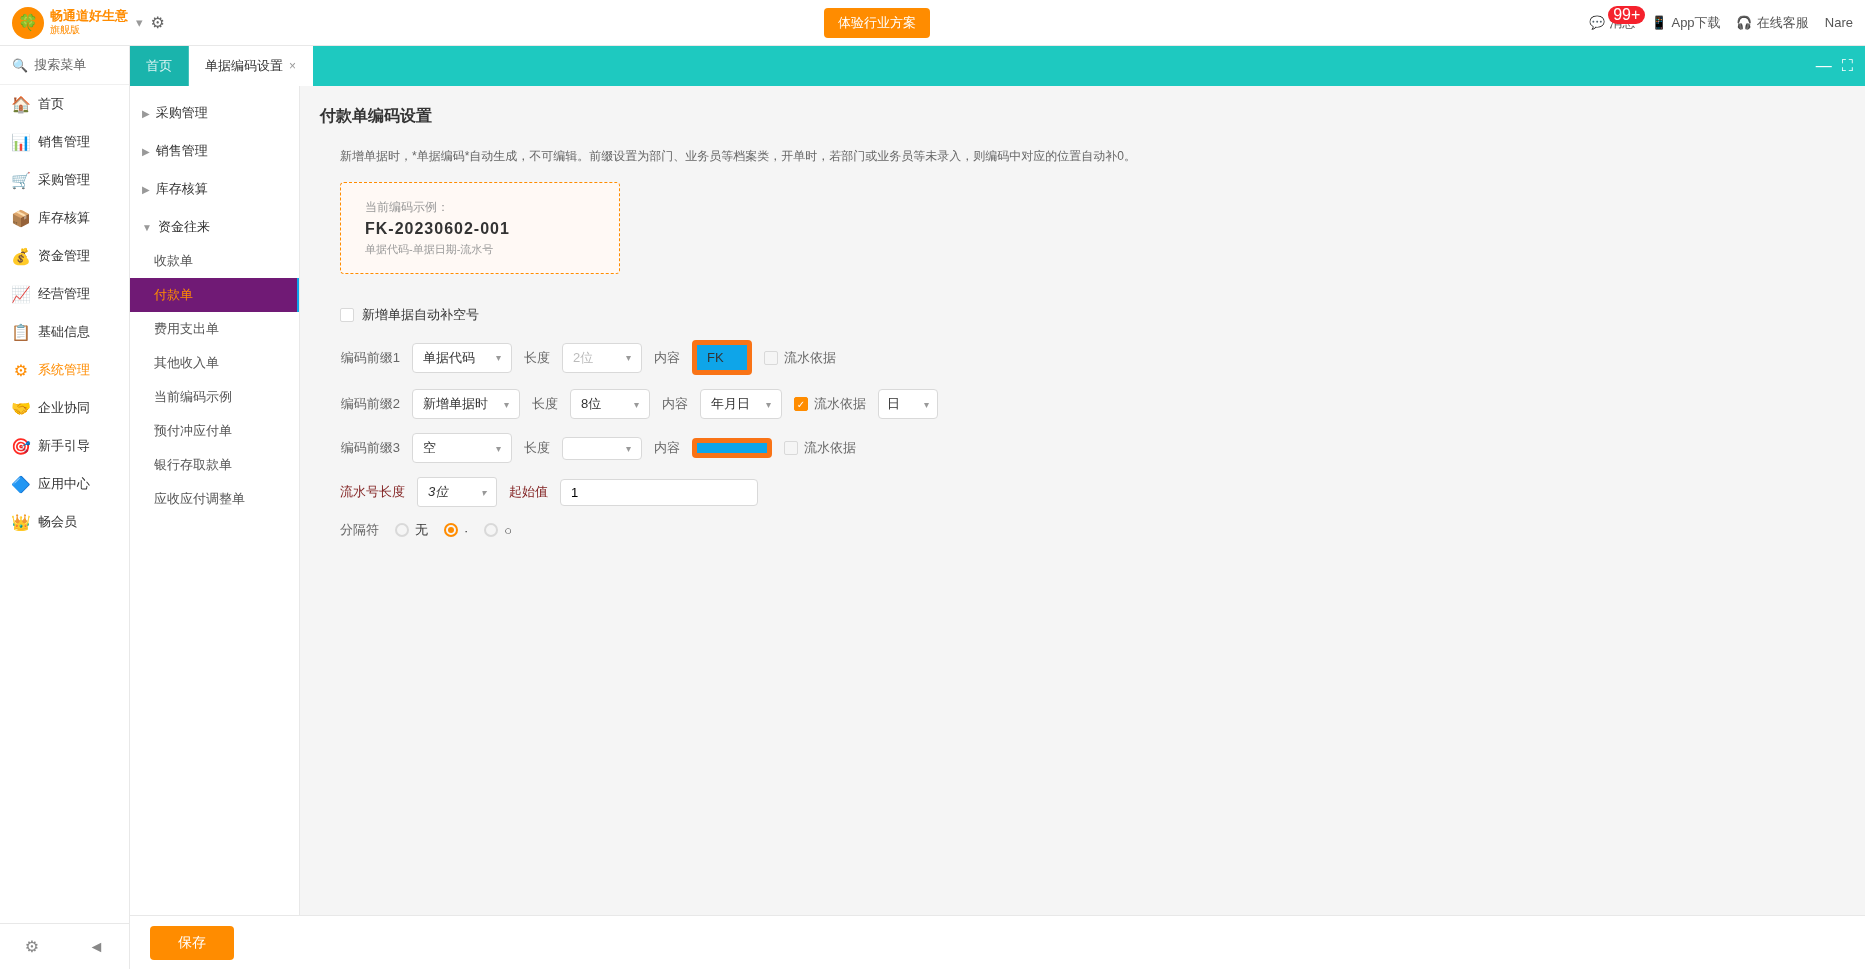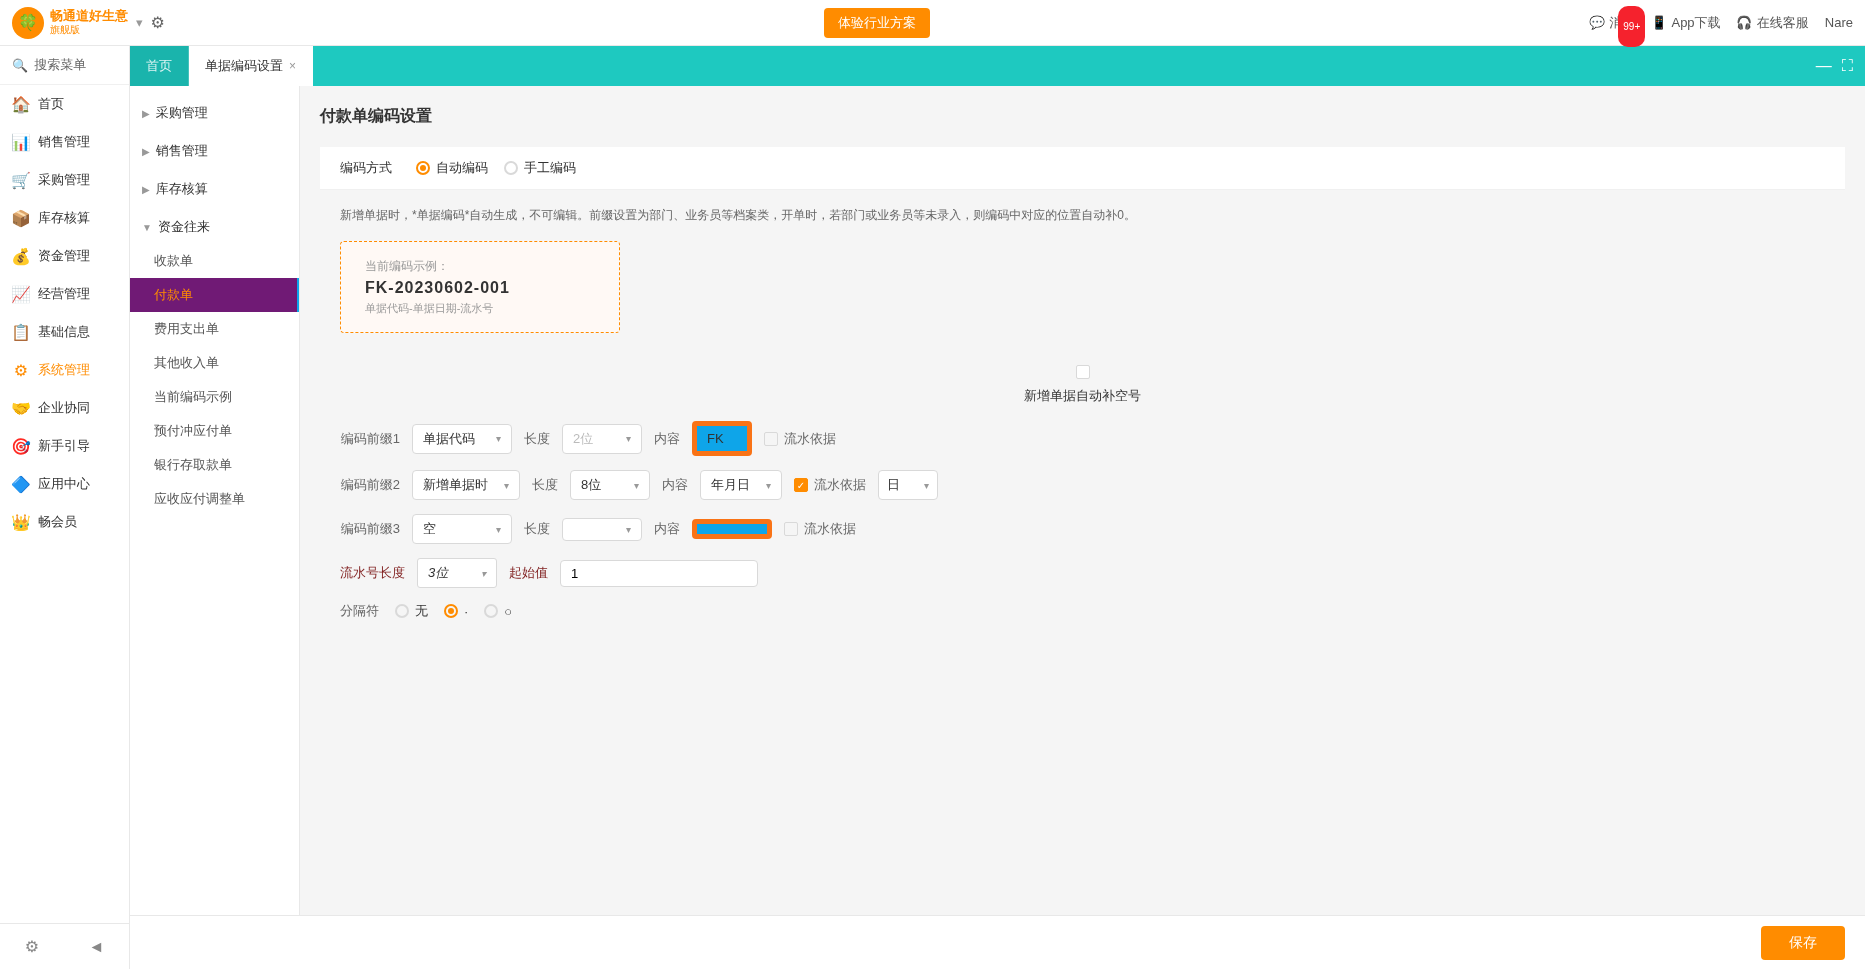--- a/index.html
+++ b/index.html
@@ -22,21 +22,21 @@
     }
     .top-bar-left { display: flex; align-items: center; gap: 8px; }
     .logo-area { display: flex; align-items: center; gap: 6px; }
     .logo-icon { width: 32px; height: 32px; background: #ff8c00; border-radius: 50%; display: flex; align-items: center; justify-content: center; color: white; font-size: 16px; }
     .logo-text { font-size: 13px; color: #ff8c00; font-weight: bold; line-height: 1.2; }
     .logo-sub { font-size: 10px; color: #ff8c00; }
     .top-bar-mid { display: flex; align-items: center; gap: 8px; }
     .top-bar-right { display: flex; align-items: center; gap: 16px; font-size: 13px; color: #555; }
     .btn-trial { background: #ff8c00; color: white; border: none; border-radius: 4px; padding: 6px 14px; cursor: pointer; font-size: 13px; }
     .top-icon-btn { display: flex; align-items: center; gap: 4px; cursor: pointer; color: #555; font-size: 13px; position: relative; }
-    .badge { background: #f5222d; color: white; border-radius: 10px; padding: 15px 5px; font-size: 10px; min-width: 18px; text-align: center; position: absolute; top: -8px; right: -10px; }
+    .badge { background: #f5222d; color: white; border-radius: 10px; padding: 0 5px; font-size: 16px; min-width: 18px; text-align: center; position: absolute; top: -8px; right: -10px; }
     .user-name { color: #555; font-size: 13px; cursor: pointer; }
 
     
     .sidebar {
       width: 130px;
       background: #fff;
       position: fixed;
       top: 46px;
       left: 0;
       bottom: 0;
@@ -181,21 +181,20 @@
       min-width: 280px;
     }
     .preview-label { font-size: 12px; color: #999; margin-bottom: 4px; }
     .preview-code { font-size: 16px; font-weight: bold; color: #333; letter-spacing: 1px; }
     .preview-desc { font-size: 11px; color: #999; margin-top: 4px; }
 
     
     .checkbox-row {
       display: flex; align-items: center; gap: 8px;
       margin: 0 20px 16px;
-      flex-direction: column;
     }
     .checkbox-box {
       width: 14px; height: 14px; border: 1px solid #d9d9d9; border-radius: 2px;
       cursor: pointer; display: flex; align-items: center; justify-content: center;
       background: #fff;
     }
 
     
     .form-section { padding: 0 20px; }
     .form-row {
@@ -262,21 +261,21 @@
     }
     .sep-label { font-size: 13px; color: #666; }
 
     
     .bottom-bar {
       height: 54px;
       background: #fff;
       border-top: 1px solid #e8e8e8;
       display: flex;
       align-items: center;
-      justify-content: flex-end;
+      justify-content: flex-start;
       padding: 0 20px;
     }
     .save-btn {
       background: #ff8c00; color: white; border: none; border-radius: 4px;
       padding: 8px 28px; font-size: 14px; cursor: pointer;
     }
 
     .grey-placeholder { color: #bbb; }
   </style>
 </head>
@@ -424,35 +423,20 @@
         <div class="sub-item">预付冲应付单</div>
         <div class="sub-item">银行存取款单</div>
         <div class="sub-item">应收应付调整单</div>
       </div>
     </div>
 
     <div class="main-content">
       <div class="page-title">付款单编码设置</div>
 
       
-      <div class="encoding-method">
-        <span class="encoding-label">编码方式</span>
-        <div class="radio-group">
-          <label class="radio-item">
-            <div class="radio-circle selected">
-              <div></div>
-            </div>
-            <span>自动编码</span>
-          </label>
-          <label class="radio-item">
-            <div class="radio-circle"></div>
-            <span>手工编码</span>
-          </label>
-        </div>
-      </div>
 
       
       <p class="info-text">新增单据时，*单据编码*自动生成，不可编辑。前缀设置为部门、业务员等档案类，开单时，若部门或业务员等未录入，则编码中对应的位置自动补0。</p>
 
       
       <div class="preview-box">
         <div class="preview-label">当前编码示例：</div>
         <div class="preview-code">FK-20230602-001</div>
         <div class="preview-desc">单据代码-单据日期-流水号</div>
       </div>

